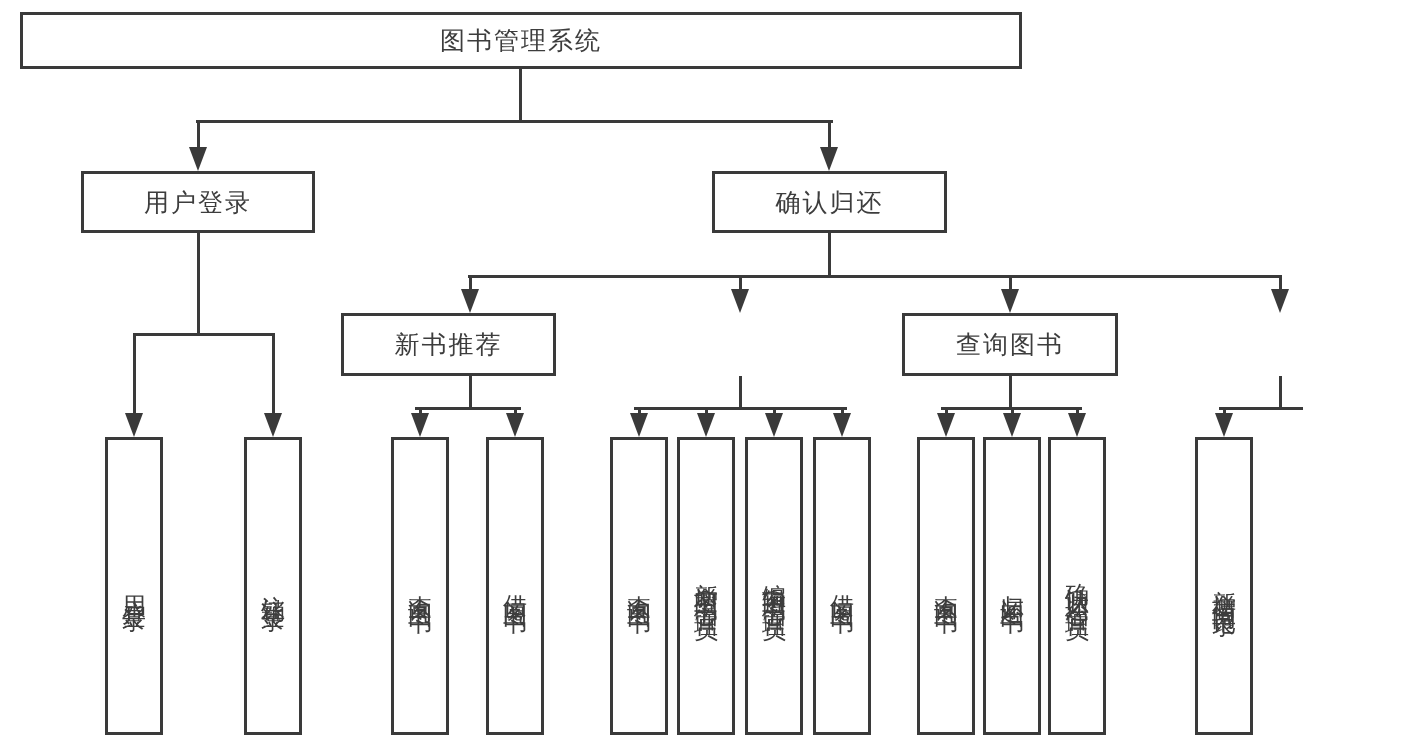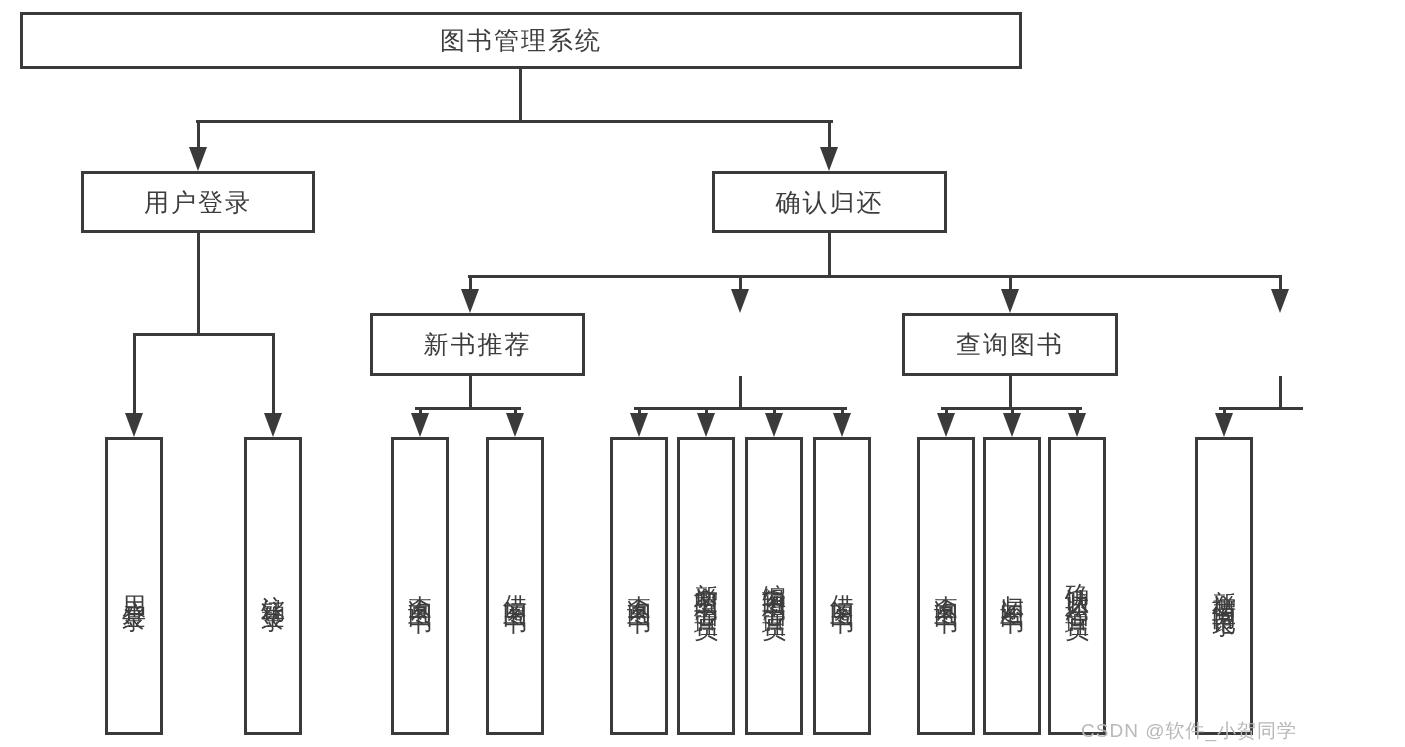--- a/index.html
+++ b/index.html
@@ -95,21 +95,21 @@
   <div class="h" style="left:468px;top:275px;width:814px"></div>
   <div class="v" style="left:469px;top:275px;height:16px"></div>
   <div class="arrow" style="left:461px;top:289px"></div>
   <div class="v" style="left:739px;top:275px;height:16px"></div>
   <div class="arrow" style="left:731px;top:289px"></div>
   <div class="v" style="left:1009px;top:275px;height:16px"></div>
   <div class="arrow" style="left:1001px;top:289px"></div>
   <div class="v" style="left:1279px;top:275px;height:16px"></div>
   <div class="arrow" style="left:1271px;top:289px"></div>
 
-  <div class="node" style="left:370px;top:313px;width:215px;height:63px">新书推荐</div>
+  <div class="node" style="left:341px;top:313px;width:215px;height:63px">新书推荐</div>
   <div class="node" style="left:902px;top:313px;width:216px;height:63px">查询图书</div>
 
   <div class="v" style="left:469px;top:376px;height:33px"></div>
   <div class="h" style="left:415px;top:407px;width:106px"></div>
   <div class="v" style="left:419px;top:407px;height:9px"></div>
   <div class="arrow" style="left:411px;top:413px"></div>
   <div class="v" style="left:514px;top:407px;height:9px"></div>
   <div class="arrow" style="left:506px;top:413px"></div>
 
   <div class="v" style="left:739px;top:376px;height:33px"></div>
@@ -150,15 +150,14 @@
   <div class="node vertical" style="left:745px;top:437px;width:58px;height:298px">编辑图书（管理员）</div>
   <div class="node vertical" style="left:813px;top:437px;width:58px;height:298px">借阅图书</div>
 
   <div class="node vertical" style="left:917px;top:437px;width:58px;height:298px">查询图书</div>
   <div class="node vertical" style="left:983px;top:437px;width:58px;height:298px">归还图书</div>
   <div class="node vertical" style="left:1048px;top:437px;width:58px;height:298px">确认归还（管理员）</div>
 
   <div class="node vertical" style="left:1195px;top:437px;width:58px;height:298px">新增借阅记录</div>
   <div class="node vertical" style="left:1313px;top:437px;width:58px;height:298px">查询借阅记录</div>
 
-  <div class="watermark">CSDN @软件_小贺同学</div>
 
 </div>
 
 </body></html>

